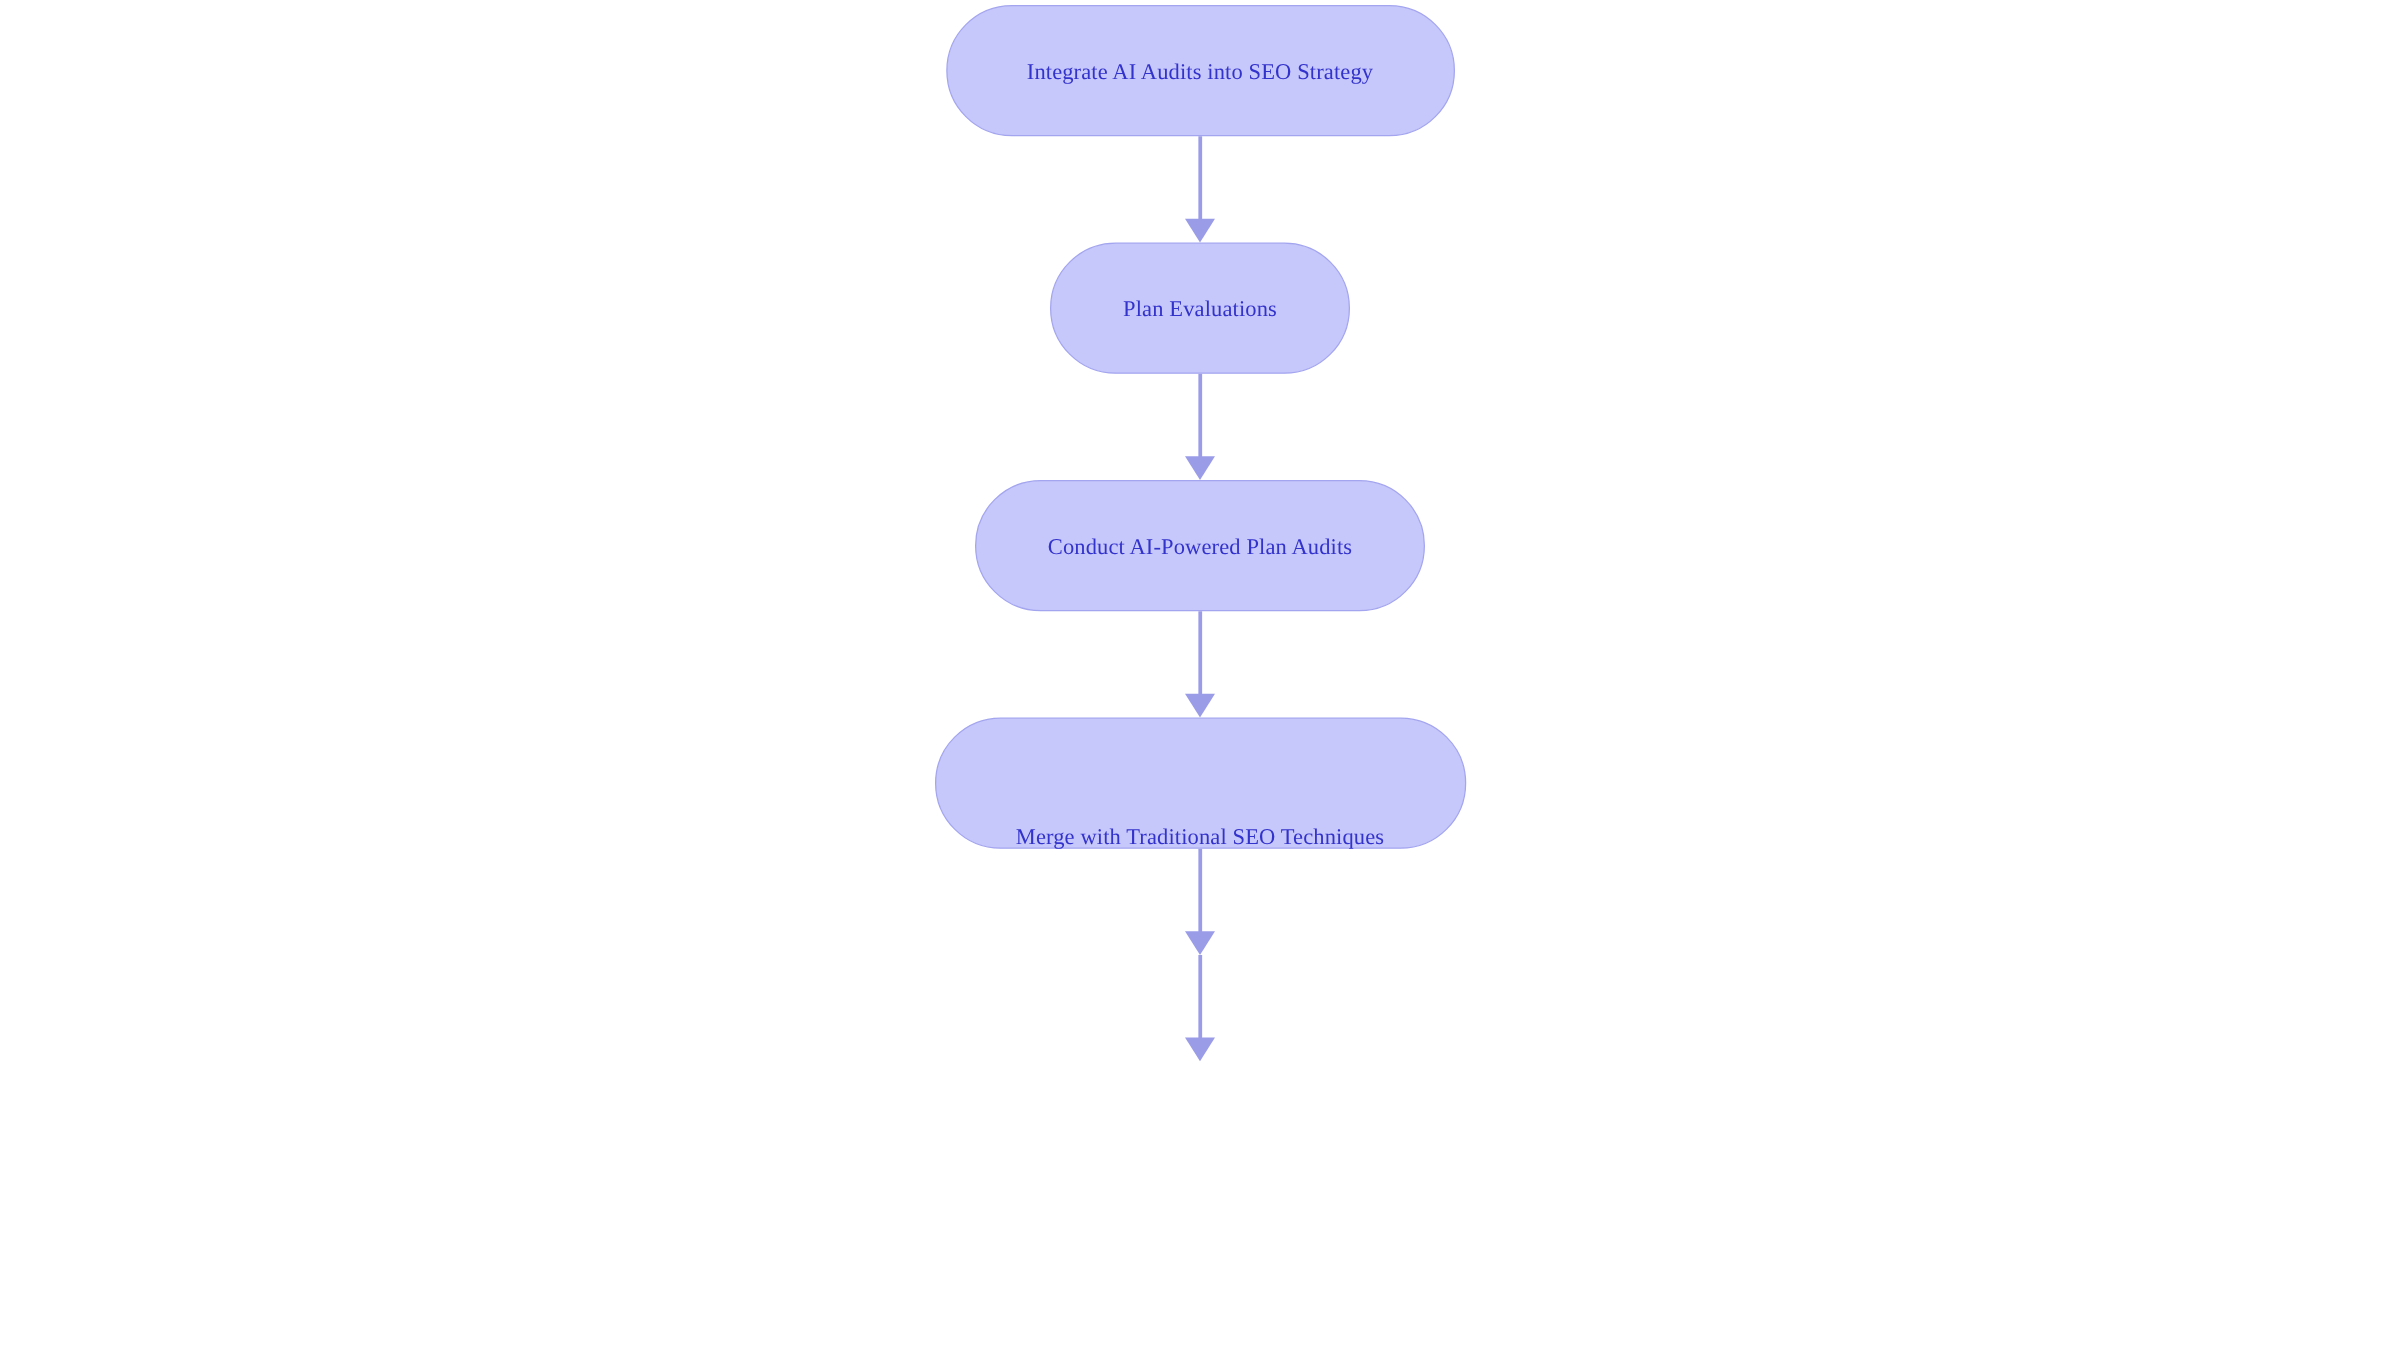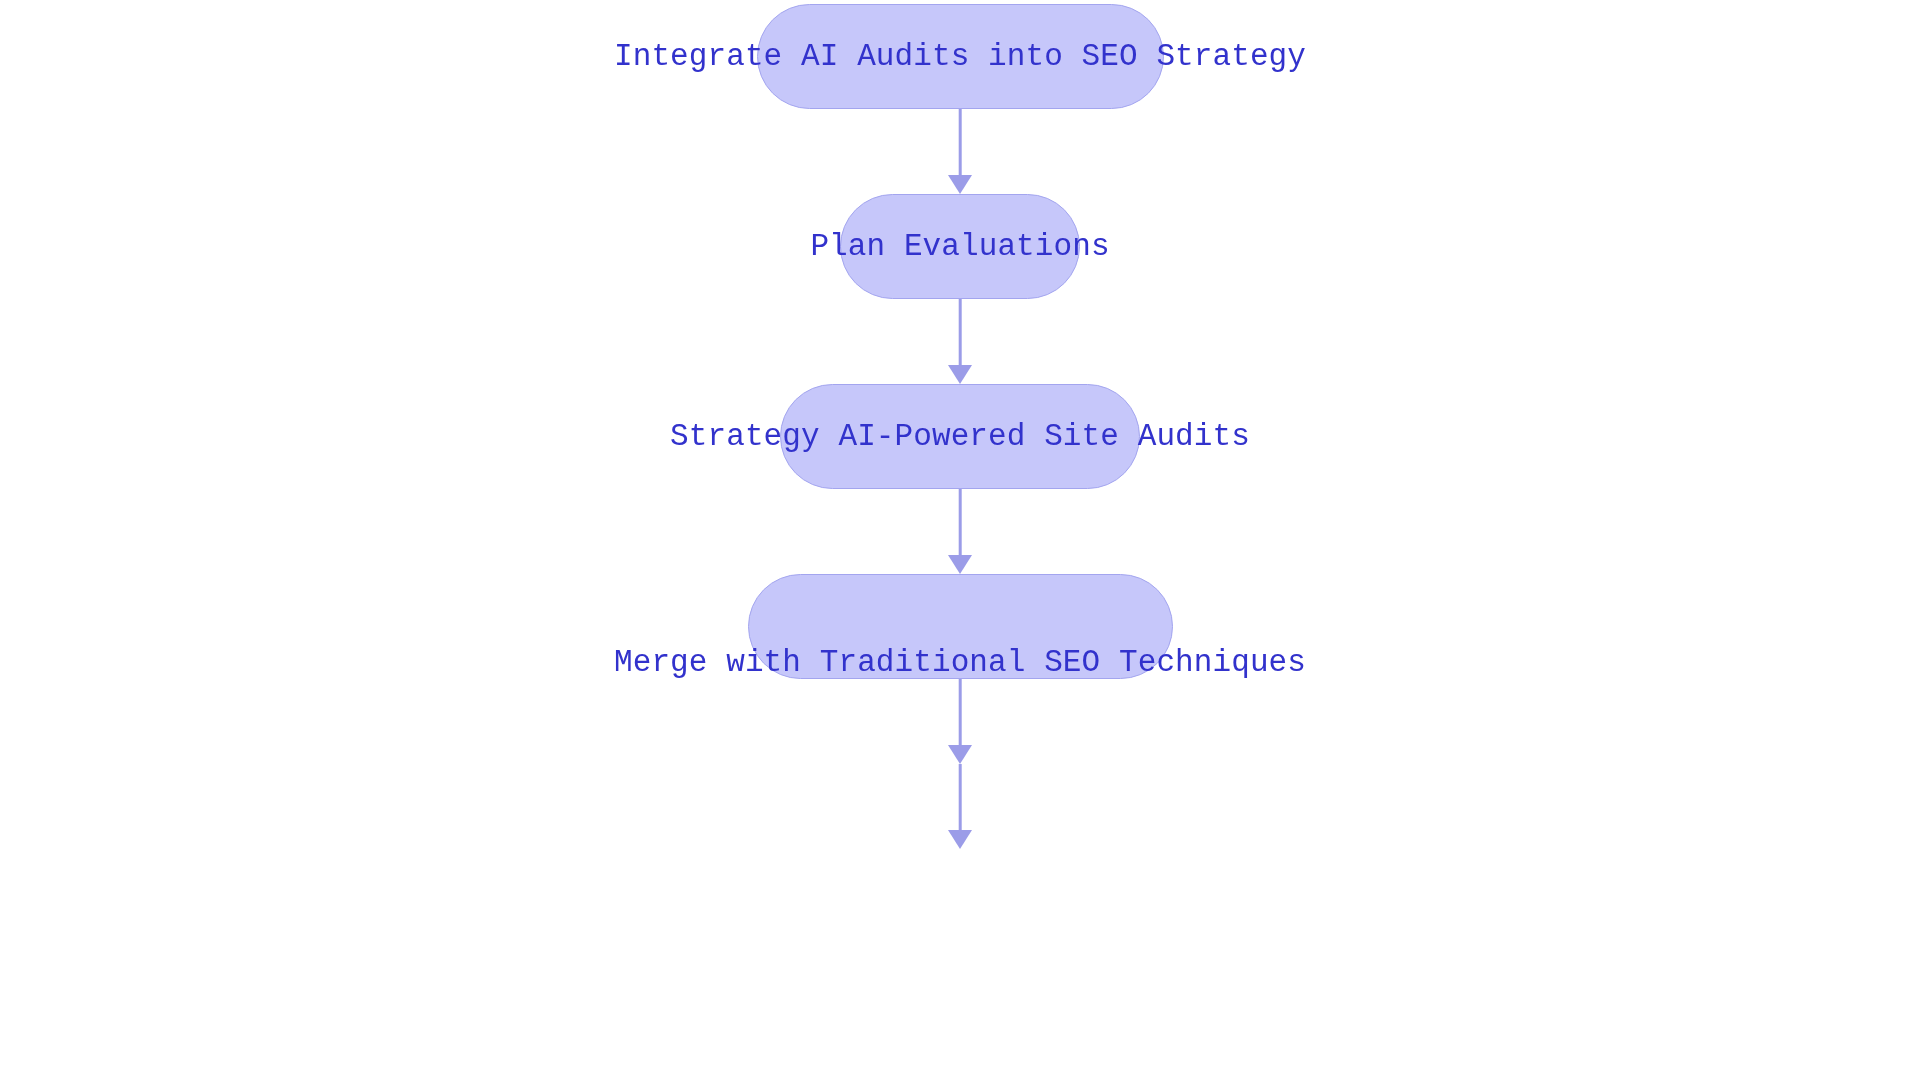--- a/index.html
+++ b/index.html
@@ -40,22 +40,22 @@
     background: #c6c7fa;
     border: 1.6px solid #a3a5ef;
     display: flex;
     align-items: center;
     justify-content: center;
     padding: 0 40px;
     flex: 0 0 auto;
   }
 
   .node-label {
-    font-family: Liberation Mono, monospace;
-    font-size: 31px;
+    font-family: Liberation Serif, serif;
+    font-size: 18px;
     font-weight: 400;
     color: #3232cc;
     letter-spacing: 0.1px;
     white-space: nowrap;
     line-height: 1;
   }
 
   .connector {
     flex: 0 0 auto;
     width: 26px;
@@ -115,21 +115,21 @@
     <div class="node w-2">
       <span class="node-label">Plan Evaluations</span>
     </div>
 
     <div class="connector">
       <div class="stem"></div>
       <div class="head"></div>
     </div>
 
     <div class="node w-3">
-      <span class="node-label">Strategy AI-Powered Site Audits</span>
+      <span class="node-label">Conduct AI-Powered Plan Audits</span>
     </div>
 
     <div class="connector">
       <div class="stem"></div>
       <div class="head"></div>
     </div>
 
     <div class="node w-4">
       <span class="node-label">Merge with Traditional SEO Techniques</span>
     </div>

